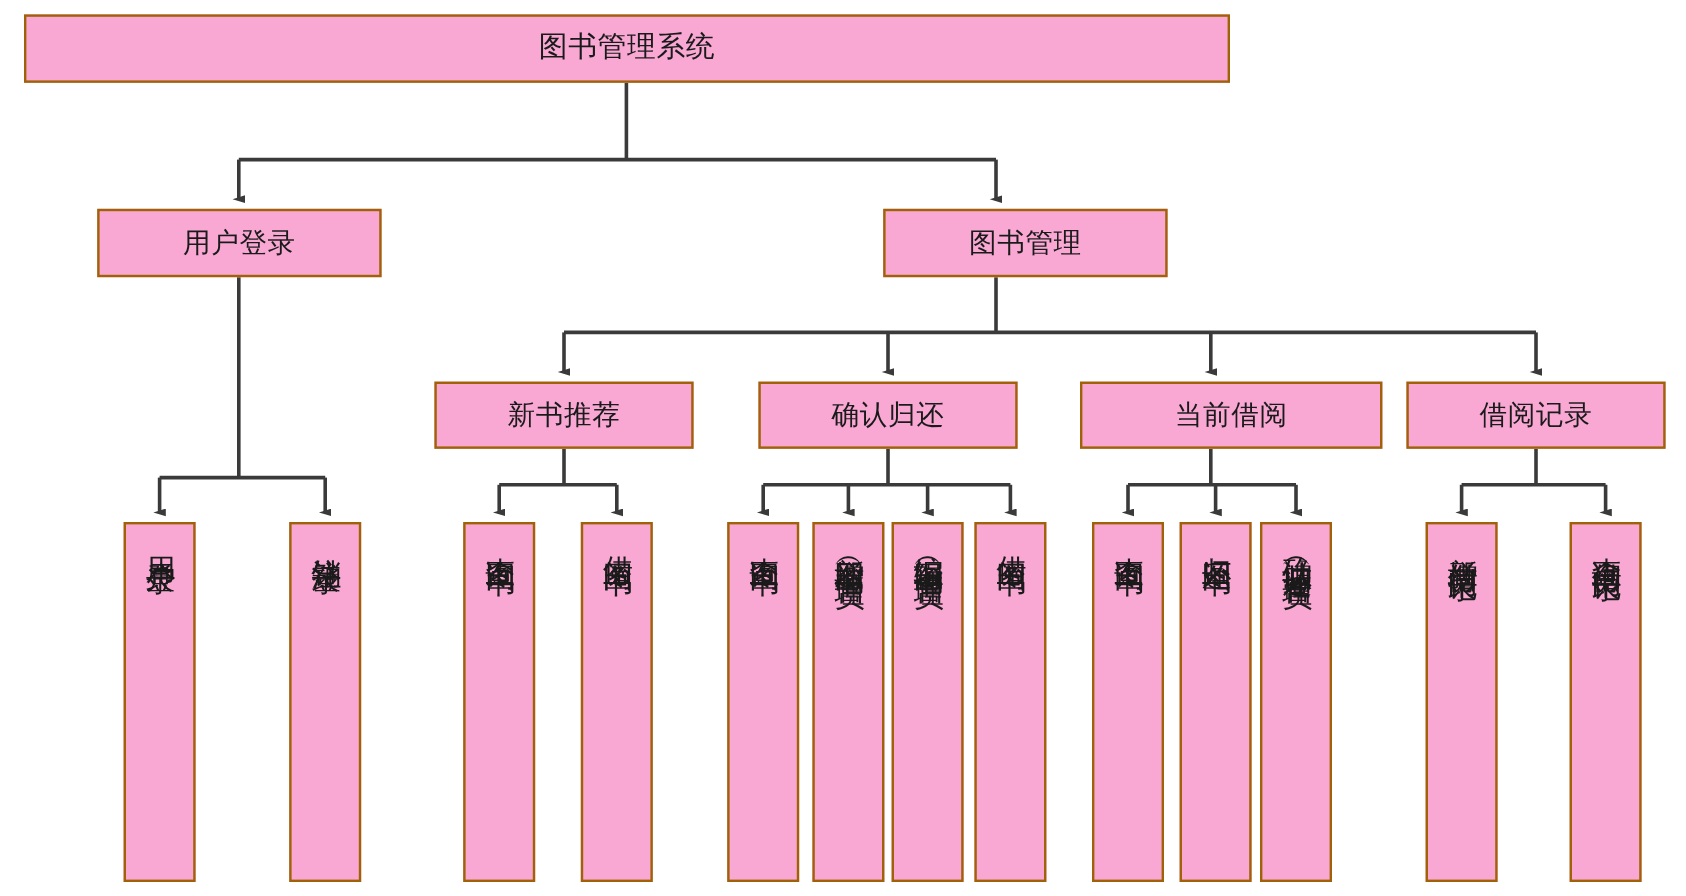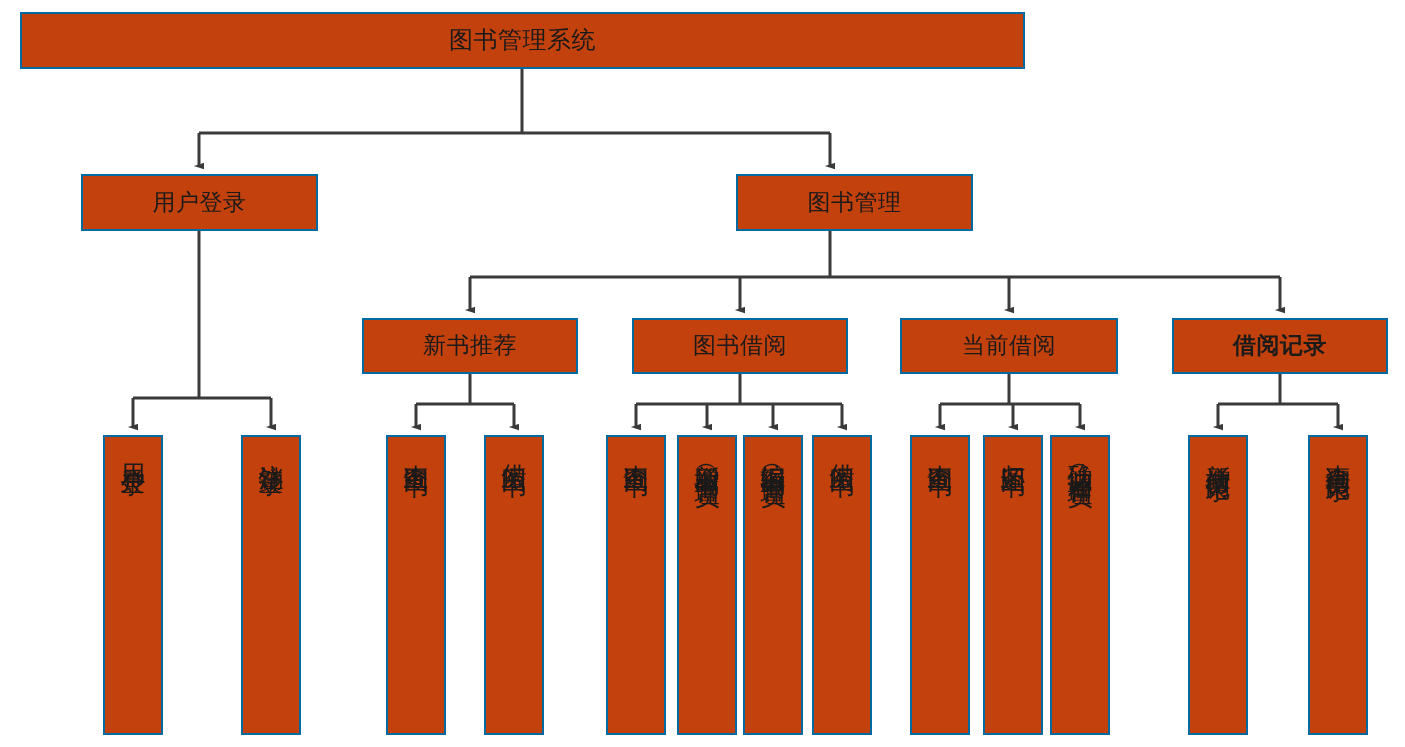--- a/index.html
+++ b/index.html
@@ -22,22 +22,22 @@
     position: absolute;
     left: 0;
     top: 0;
     width: 1405px;
     height: 747px;
     pointer-events: none;
   }
   .node {
     position: absolute;
     box-sizing: border-box;
-    background: #c2410c;
-    border: 2px solid #0369a1;
+    background: #f9a8d4;
+    border: 2px solid #a16207;
     display: flex;
     align-items: center;
     justify-content: center;
     color: #111111;
     z-index: 2;
   }
   .node-label {
     display: block;
     text-align: center;
     line-height: 1.12;
@@ -137,26 +137,26 @@
     <span class="node-label">用户登录</span>
   </div>
   <div class="node horiz" style="left:736px; top:174px; width:237px; height:57px;">
     <span class="node-label">图书管理</span>
   </div>
 
   <div class="node horiz" style="left:362px; top:318px; width:216px; height:56px;align-items:center;">
     <span class="node-label">新书推荐</span>
   </div>
   <div class="node horiz" style="left:632px; top:318px; width:216px; height:56px;">
-    <span class="node-label">图书借阅</span>
+    <span class="node-label">确认归还</span>
   </div>
-  <div class="node horiz" style="left:900px; top:318px; width:218px; height:56px;">
+  <div class="node horiz" style="left:900px; top:318px; width:252px; height:56px;">
     <span class="node-label">当前借阅</span>
   </div>
-  <div class="node horiz" style="left:1172px; top:318px; width:216px; height:56px;font-weight:bold;">
+  <div class="node horiz" style="left:1172px; top:318px; width:216px; height:56px;">
     <span class="node-label">借阅记录</span>
   </div>
 
   <div class="node vert" style="left:103px; top:435px; width:60px; height:300px;">
     <span class="node-label">用户登录</span>
   </div>
   <div class="node vert" style="left:241px; top:435px; width:60px; height:300px;">
     <span class="node-label">注销登录</span>
   </div>
   <div class="node vert" style="left:386px; top:435px; width:60px; height:300px;">

